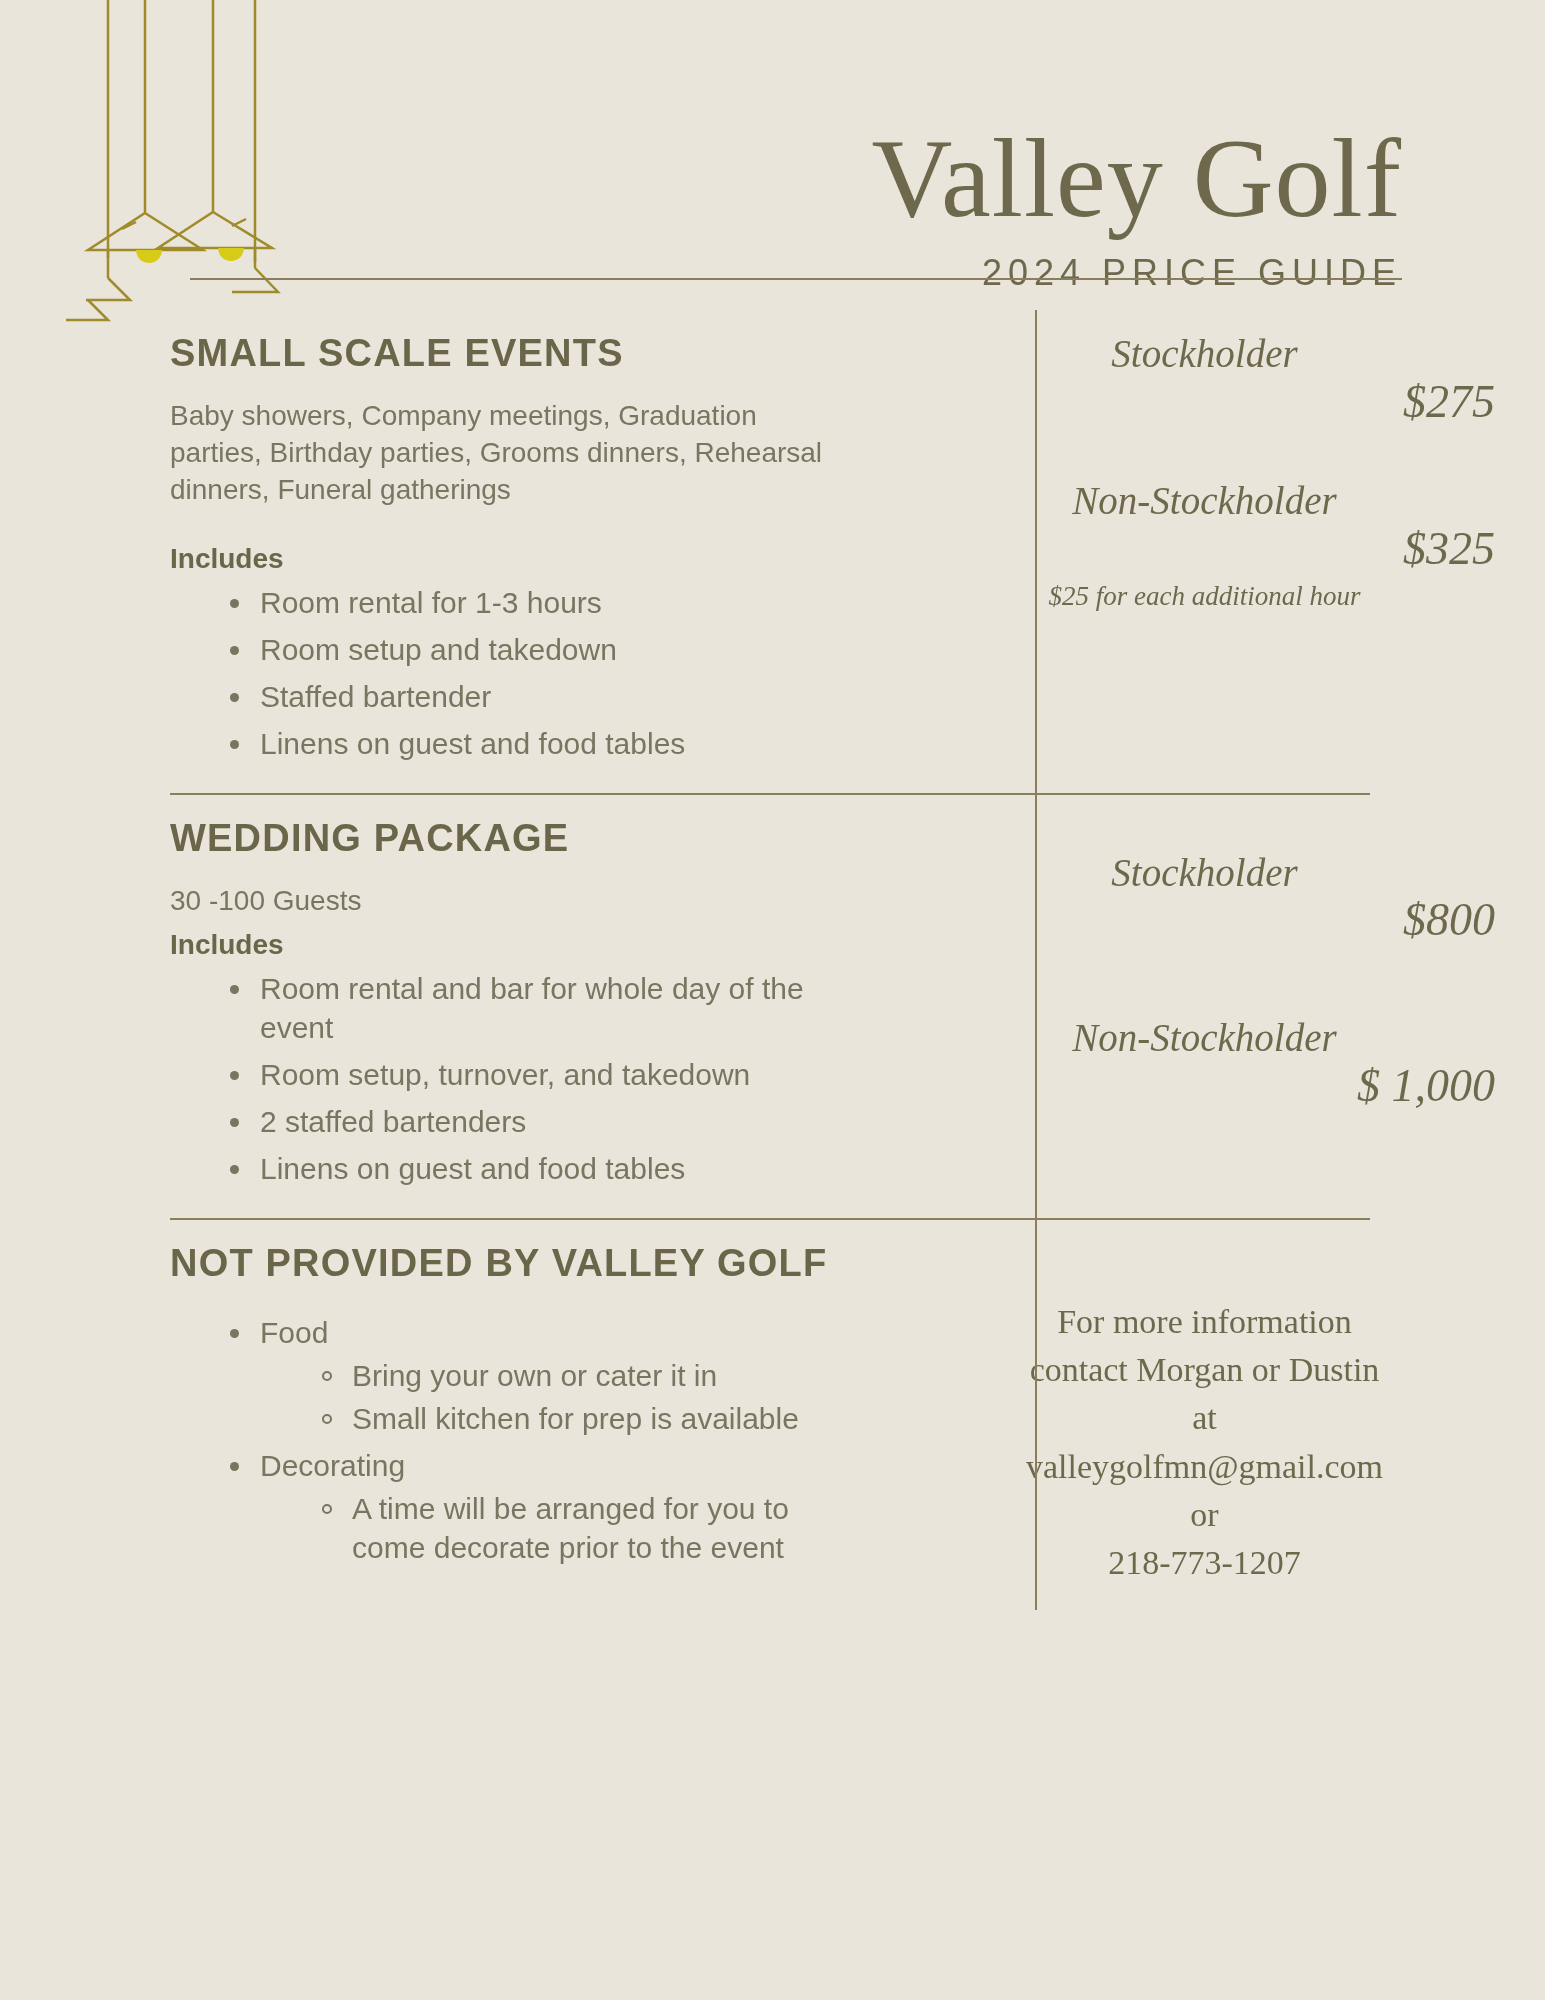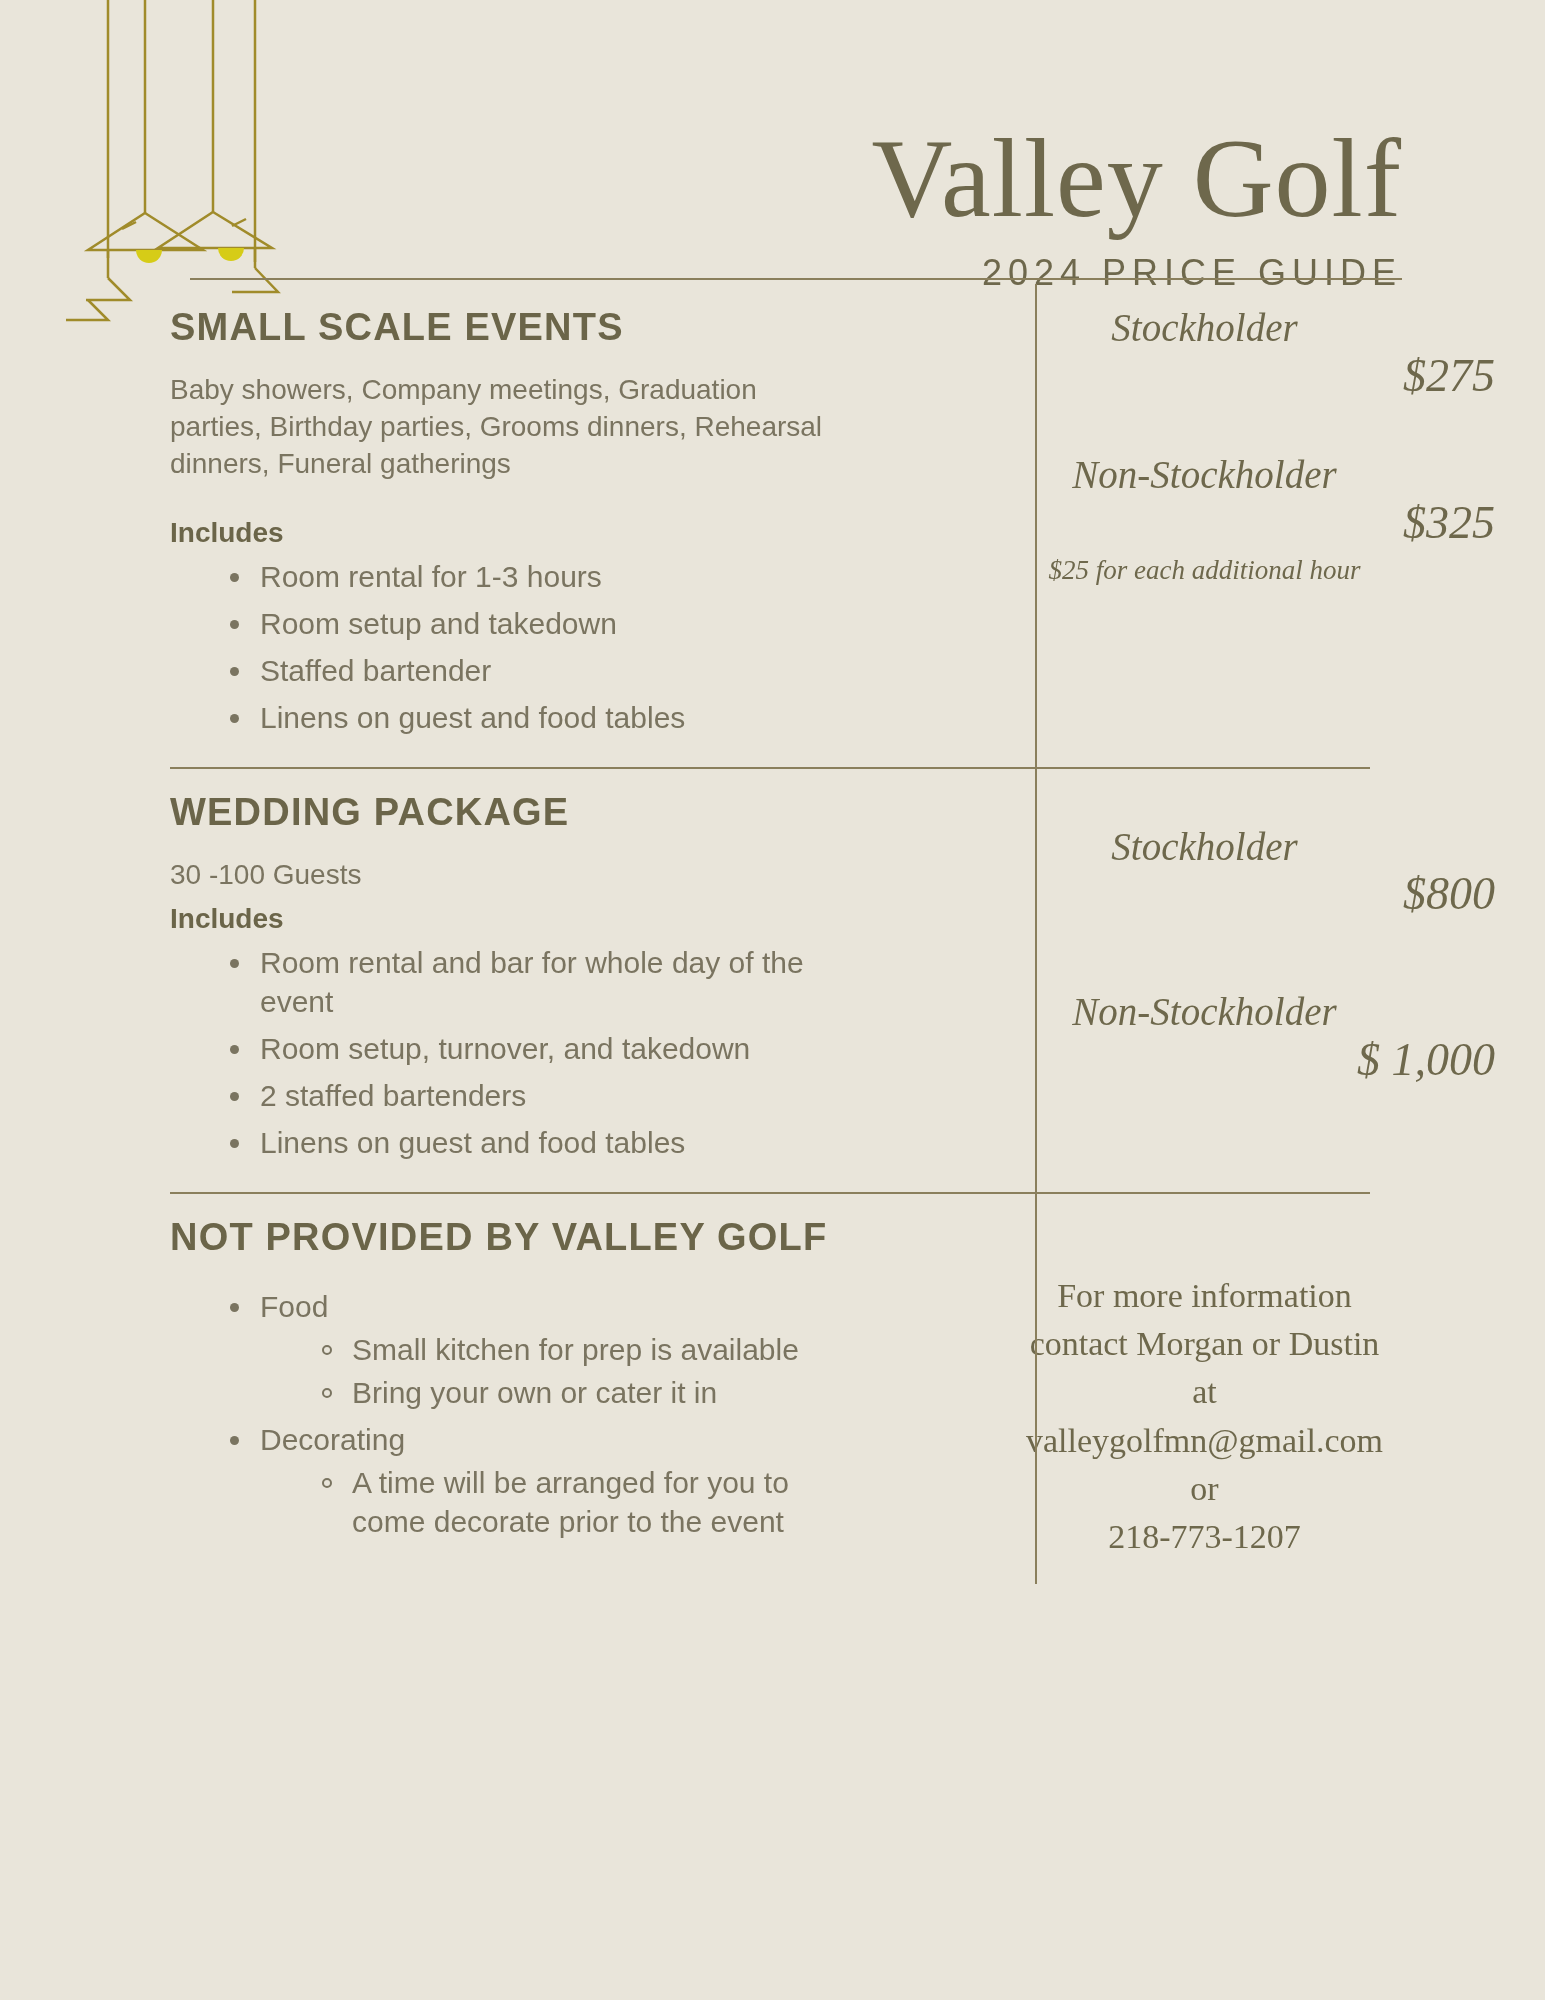--- a/index.html
+++ b/index.html
@@ -57,21 +57,21 @@
     top: 278px;
     width: 1212px;
     height: 0;
     border-top: 2px solid #8a7f5c;
   }
 
   
   .sheet {
     position: absolute;
     left: 0;
-    top: 284px;
+    top: 310px;
     width: 1545px;
   }
   .section {
     display: flex;
     position: relative;
   }
   .col-left {
     width: 878px;
     box-sizing: border-box;
     padding: 22px 40px 22px 170px;
@@ -308,22 +308,22 @@
   </div>
 
   <div class="section">
     <div class="vrule"></div>
     <div class="col-left">
       <h2 class="section-title" style="margin-bottom:28px;">NOT PROVIDED BY VALLEY GOLF</h2>
       <ul class="bullets">
         <li>
           <span>Food</span>
           <ul class="sub-bullets">
+            <li>Bring your own or cater it in</li>
             <li>Small kitchen for prep is available</li>
-            <li>Bring your own or cater it in</li>
           </ul>
         </li>
         <li>
           <span>Decorating</span>
           <ul class="sub-bullets">
             <li>A time will be arranged for you to come decorate prior to the event</li>
           </ul>
         </li>
       </ul>
     </div>

